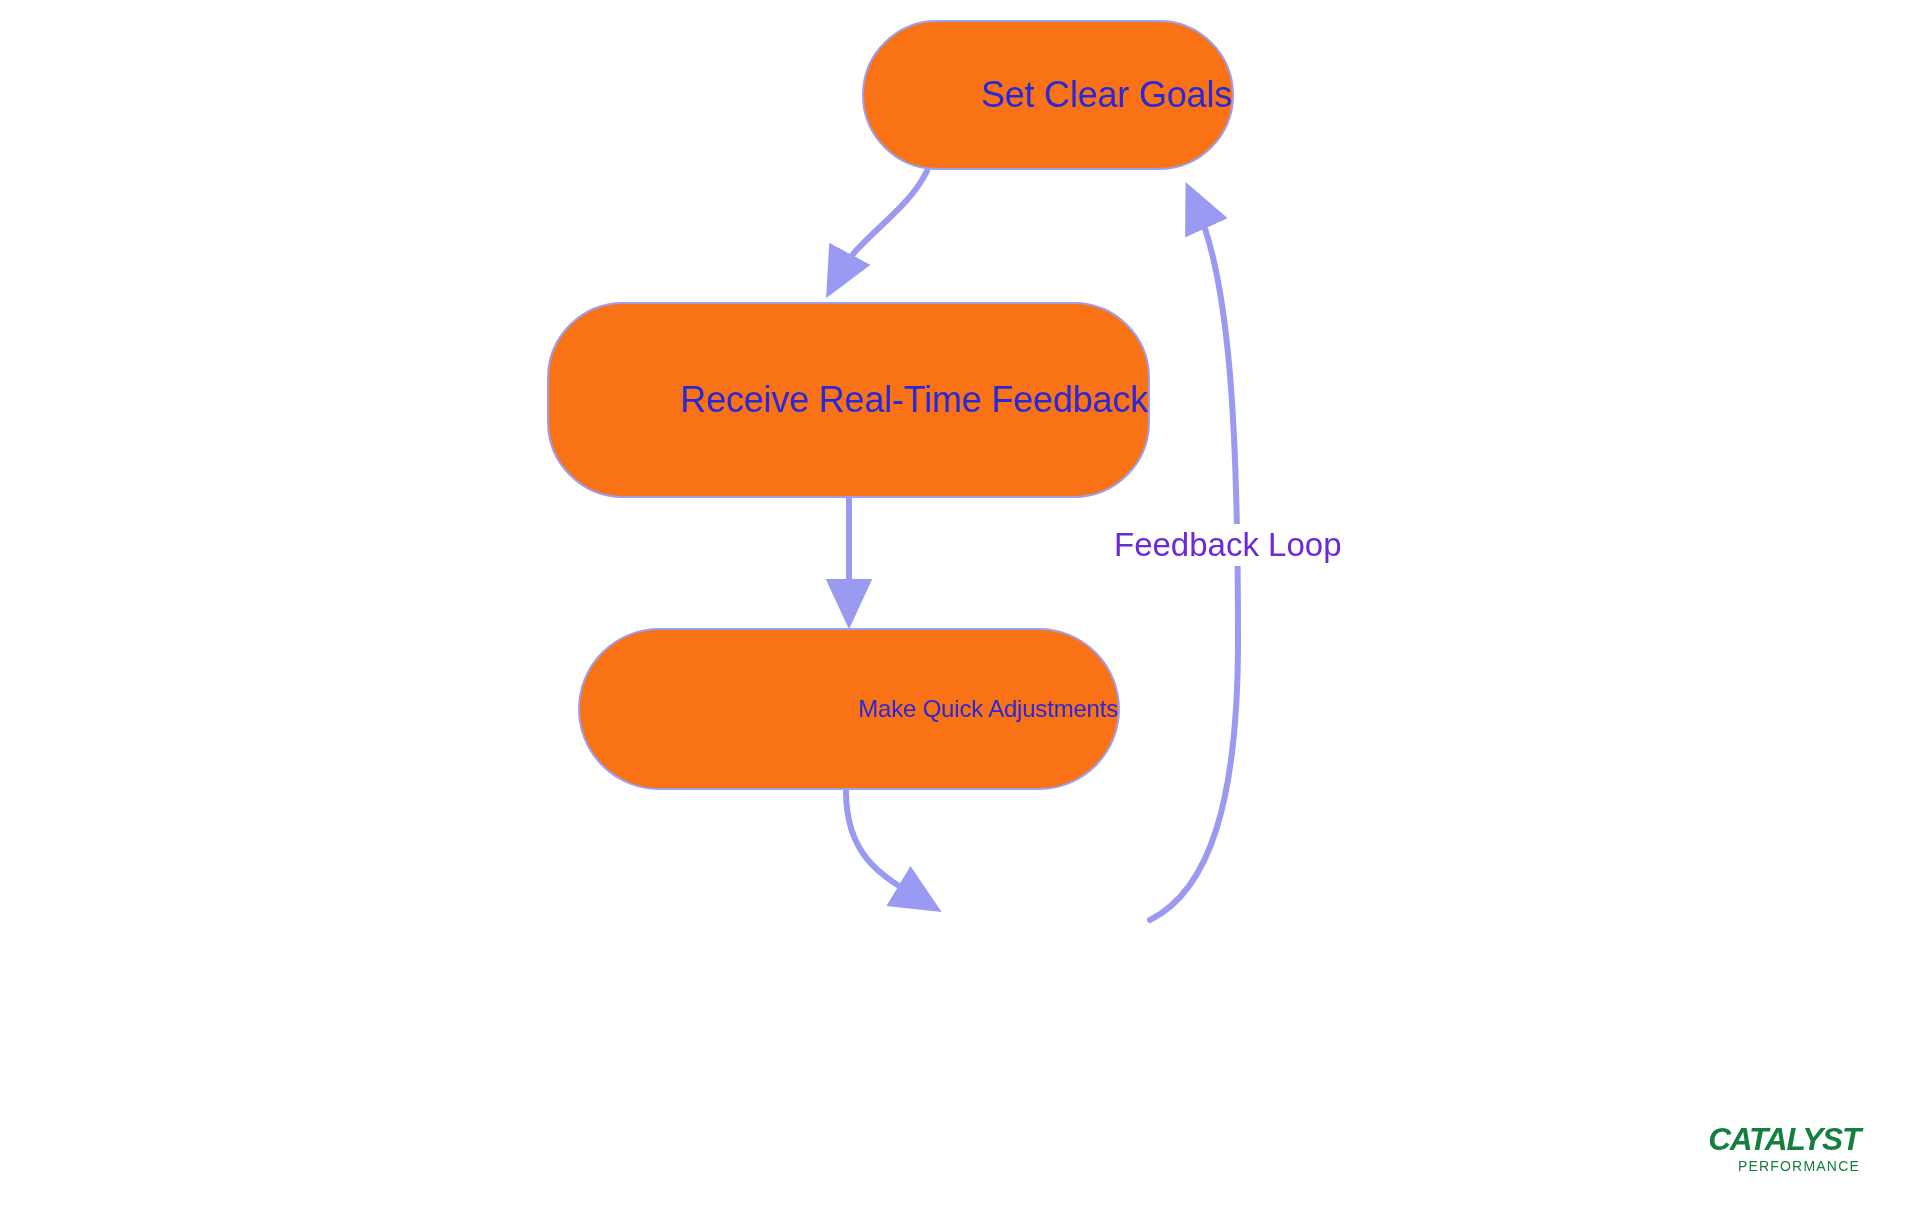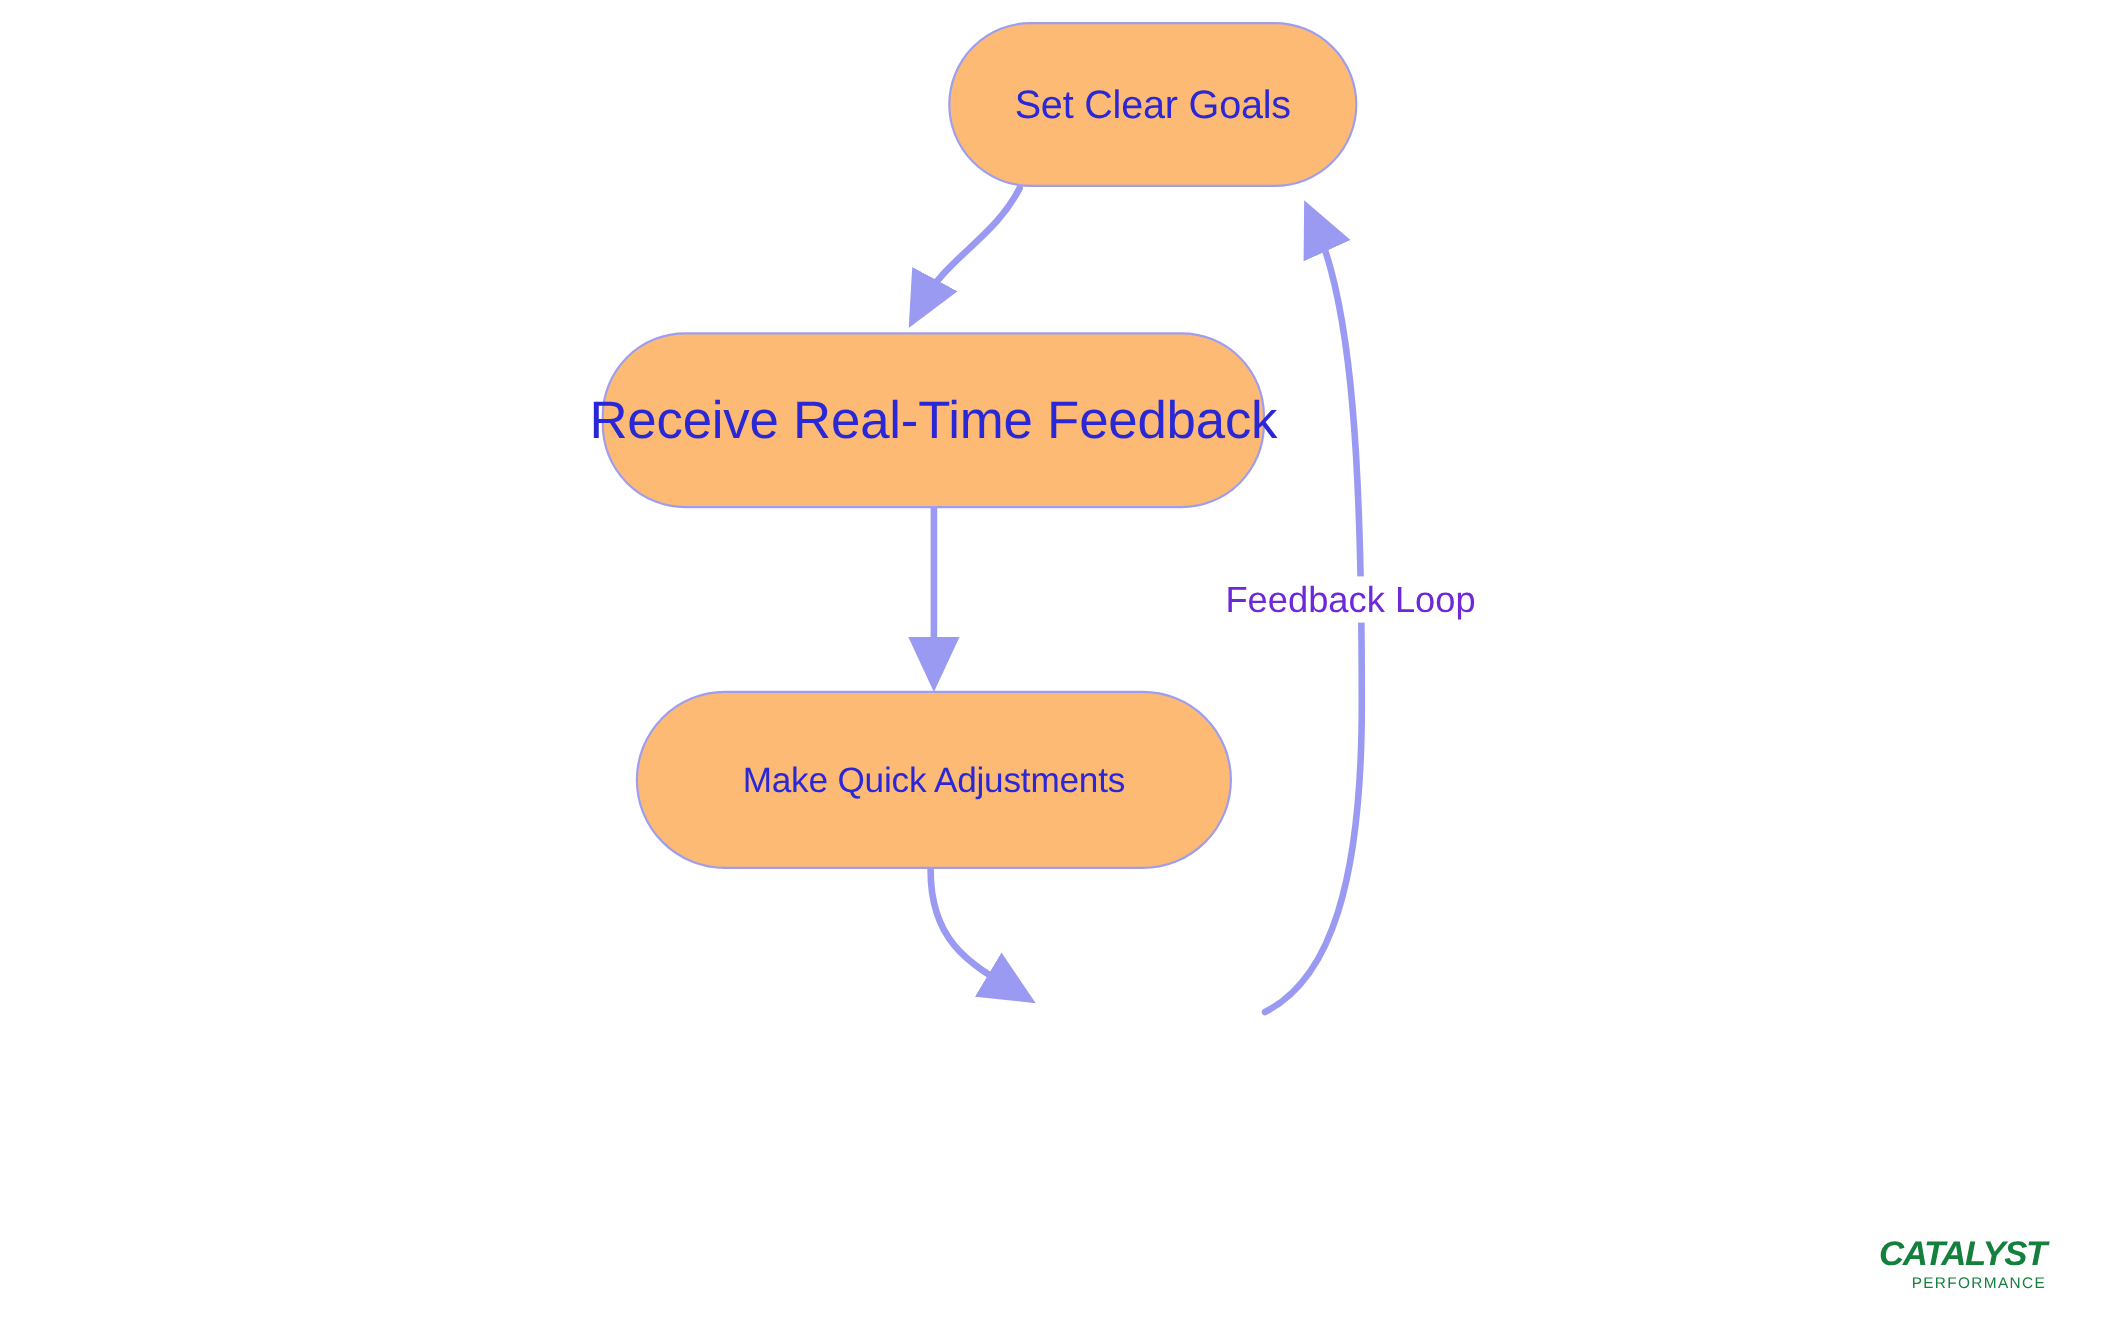--- a/index.html
+++ b/index.html
@@ -22,25 +22,25 @@
   #edges {
     position: absolute;
     left: 0;
     top: 0;
     width: 1920px;
     height: 1215px;
   }
   .node {
     position: absolute;
     box-sizing: border-box;
-    background: #fdba74;
+    background: #f97316;
     border: 2px solid #9E9EF0;
     display: flex;
     align-items: center;
-    justify-content: center;
+    justify-content: flex-end;
     text-align: center;
     color: #2A27D6;
     font-family: "Liberation Sans", sans-serif;
     font-weight: 400;
     letter-spacing: -0.2px;
     z-index: 3;
   }
   .node-label {
     display: block;
     white-space: nowrap;
@@ -50,31 +50,31 @@
     top: 20px;
     width: 372px;
     height: 150px;
     border-radius: 75px;
     font-size: 36px;
   }
   #node-2 {
     left: 547px;
     top: 302px;
     width: 603px;
-    height: 160px;
+    height: 196px;
     border-radius: 76px;
-    font-size: 48px;
+    font-size: 36px;
   }
   #node-3 {
     left: 578px;
     top: 628px;
     width: 542px;
     height: 162px;
     border-radius: 81px;
-    font-size: 32px;
+    font-size: 24px;
   }
   #node-4 {
     left: 697px;
     top: 915px;
     width: 702px;
     height: 155px;
     border-radius: 78px;
     font-size: 36px;
   }
   .edge-label {

